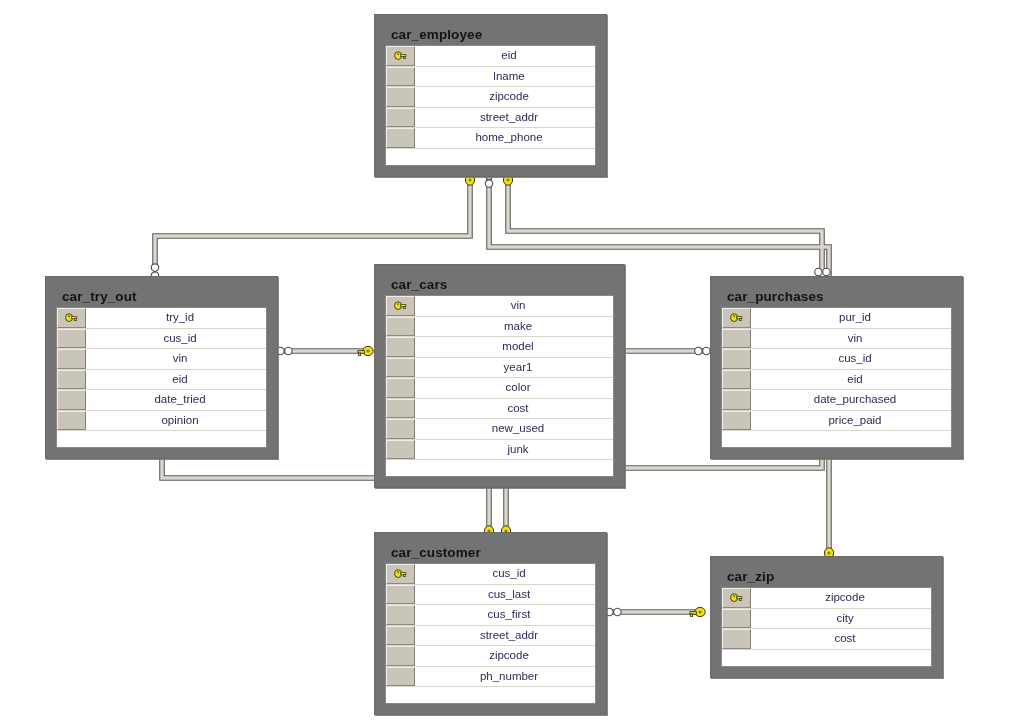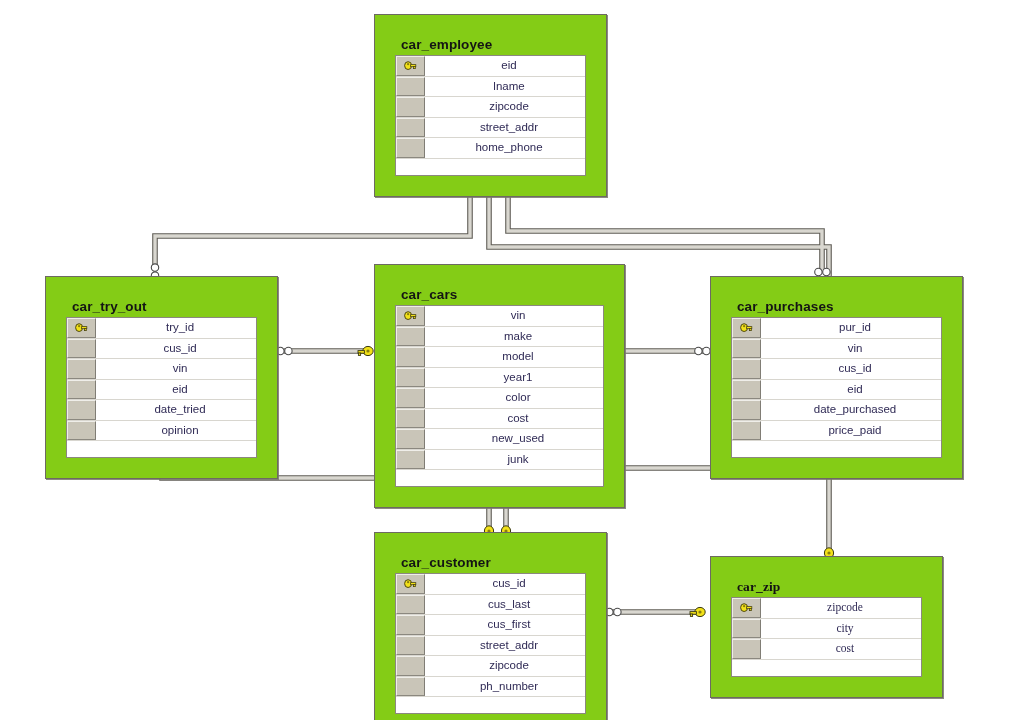--- a/index.html
+++ b/index.html
@@ -22,24 +22,24 @@
     position: absolute;
     left: 0;
     top: 0;
     width: 1011px;
     height: 720px;
     pointer-events: none;
   }
   .entity {
     position: absolute;
     box-sizing: border-box;
-    background: #84cc16;
+    background: #737373;
     border: 1px solid #6d6a62;
     box-shadow: 1px 1px 0 rgba(120,117,108,0.85);
-    padding: 20px;
+    padding: 10px;
     z-index: 3;
   }
   .entity-title {
     font-size: 13.5px;
     font-weight: bold;
     color: #141414;
     letter-spacing: 0.1px;
     padding: 2px 0 3px 6px;
     line-height: 15px;
     white-space: nowrap;
@@ -407,21 +407,21 @@
           <div class="attr-row">
             <div class="key-cell"></div>
             <div class="attr-label">ph_number</div>
           </div>
           <div class="attr-row blank">
             <div class="key-cell"></div>
             <div class="attr-label"></div>
           </div>
         </div>
       </div>
-      <div class="entity" style="left: 710px; top: 556px; width: 233px; font-family: Liberation Serif, serif;">
+      <div class="entity" style="left: 710px; top: 556px; width: 233px;">
         <div class="entity-title">car_zip</div>
         <div class="entity-body">
           <div class="attr-row">
             <div class="key-cell">
               <svg class="key-glyph" viewBox="0 0 13 11" xmlns="http://www.w3.org/2000/svg">
                 <ellipse cx="4.1" cy="5.6" rx="3.5" ry="3.9" fill="#f2e118" stroke="#4a4512" stroke-width="1"></ellipse>
                 <circle cx="4.1" cy="4.2" r="1.15" fill="#8a7f0d"></circle>
                 <rect x="6.6" y="4.6" width="5.2" height="2.1" fill="#f2e118" stroke="#4a4512" stroke-width="0.8"></rect>
                 <rect x="9.4" y="6.5" width="1.9" height="2.1" fill="#f2e118" stroke="#4a4512" stroke-width="0.8"></rect>
               </svg>

